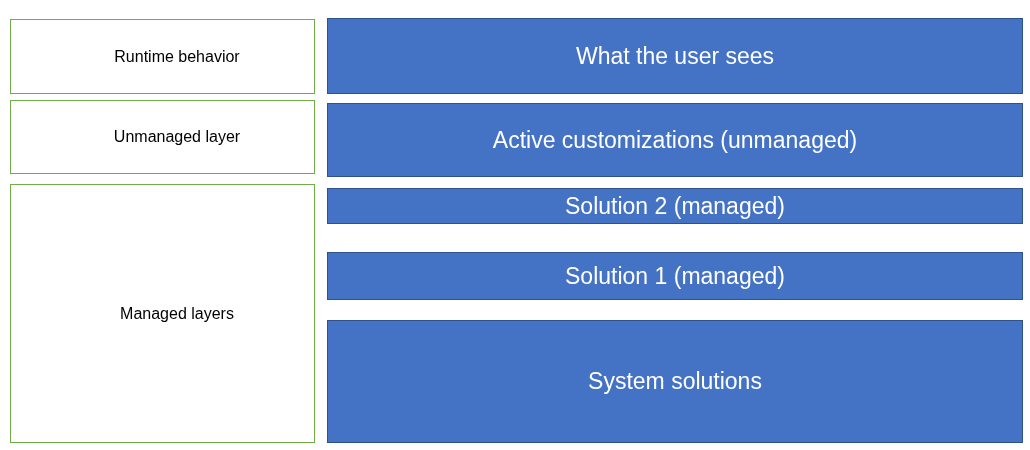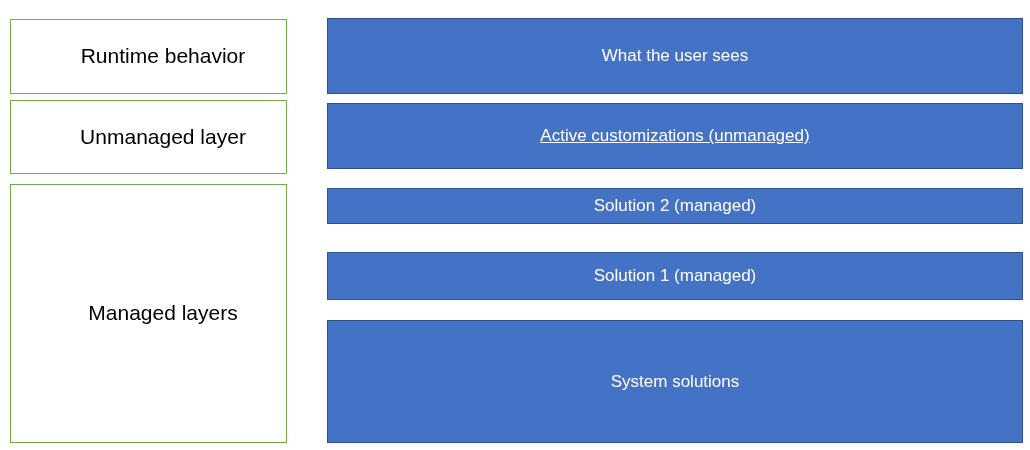--- a/index.html
+++ b/index.html
@@ -24,42 +24,42 @@
     text-align: center;
     line-height: 1.25;
   }
   .box .label {
     display: block;
     padding: 0 8px;
     white-space: nowrap;
   }
   .left-box {
     left: 10px;
-    width: 277px;
+    width: 305px;
     background: #ffffff;
     border: 1px solid #70AD47;
     color: #000000;
-    font-size: 21px;
+    font-size: 16px;
     padding-left: 29px;
   }
   .right-box {
     left: 327px;
     width: 696px;
     background: #4472C4;
     border: 1.5px solid #2F528F;
     color: #ffffff;
-    font-size: 17px;
+    font-size: 23px;
   }
   
   .pos-runtime   { top: 19px;  height: 75px;  }
   .pos-unmanaged { top: 100px; height: 74px;  }
   .pos-managed   { top: 184px; height: 259px; }
   
   .pos-user-sees { top: 18px;  height: 76px;  }
-  .pos-active    { top: 103px; height: 66px; text-decoration: underline;  }
+  .pos-active    { top: 103px; height: 74px;  }
   .pos-sol2      { top: 188px; height: 36px;  }
   .pos-sol1      { top: 252px; height: 48px;  }
   .pos-system    { top: 320px; height: 123px; }
 </style>
 </head>
 <body>
 
 <div class="canvas">
 
   <div class="box left-box pos-runtime">

